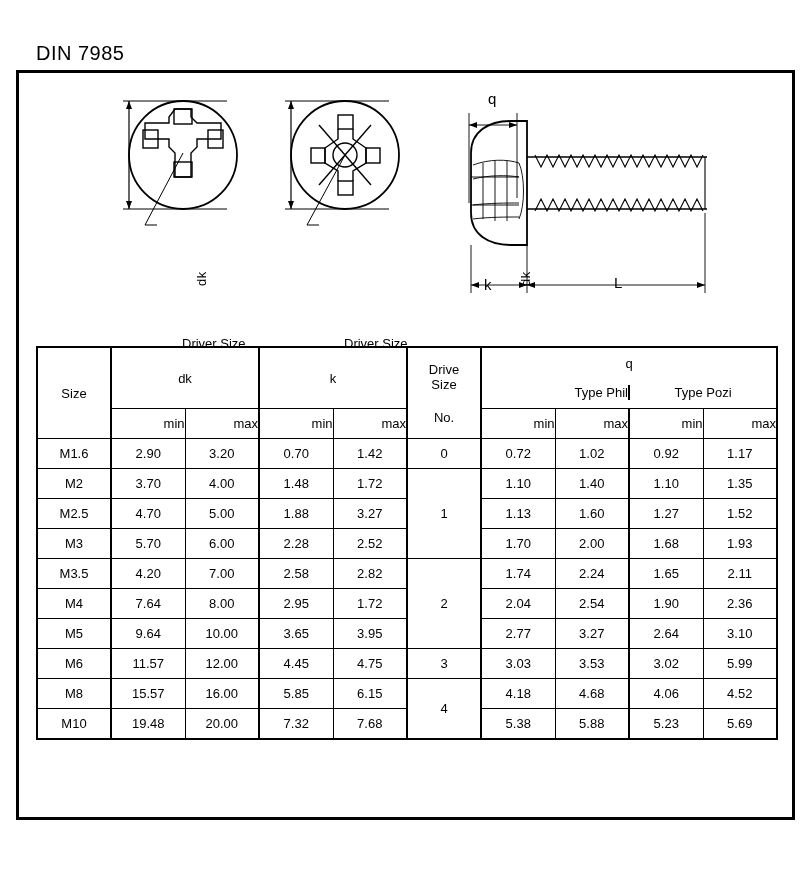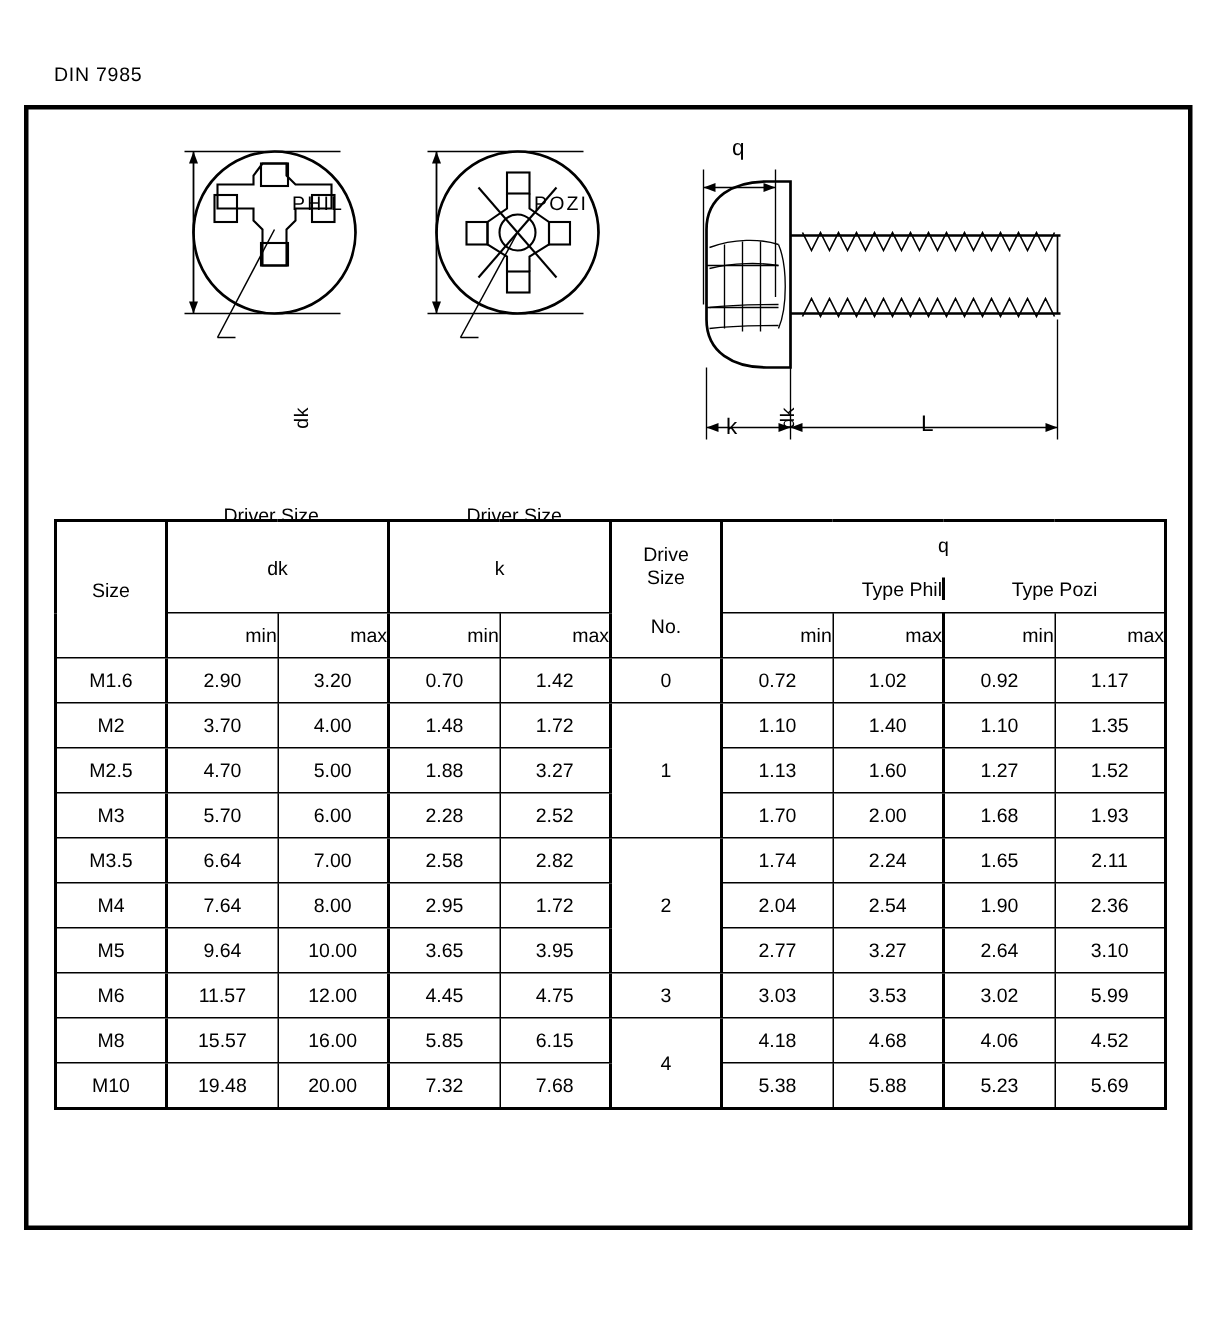--- a/index.html
+++ b/index.html
@@ -14,21 +14,21 @@
     color: #000000;
     position: relative;
     overflow: hidden;
   }
 
   
   #doc-title {
     position: absolute;
     left: 36px;
     top: 42px;
-    font-size: 13px;
+    font-size: 20px;
     letter-spacing: 0.5px;
     color: #000;
     white-space: nowrap;
   }
 
   
   #sheet-frame {
     position: absolute;
     left: 16px;
     top: 70px;
@@ -62,20 +62,21 @@
     width: 100%;
     text-align: center;
     font-size: 13px;
     letter-spacing: 1.4px;
   }
 
   .driver-label {
     position: absolute;
     font-size: 13px;
     white-space: nowrap;
+    margin-left: 33px;
   }
   #phil-driver-label { left: 130px; top: 263px; }
   #pozi-driver-label { left: 292px; top: 263px; }
 
   .dk-label {
     position: absolute;
     font-size: 13px;
     transform: rotate(-90deg);
     transform-origin: center center;
     letter-spacing: 0.5px;
@@ -148,21 +149,20 @@
 </head>
 <body>
 
 <div id="doc-title">DIN 7985</div>
 
 <div id="sheet-frame">
 
   <div id="diagram-area">
 
     <div id="phil-view" class="head-view">
-      <div class="view-caption">PHIL</div>
       <svg width="230" height="220" viewBox="0 0 230 220">
 
         <line x1="26" y1="28" x2="130" y2="28" stroke="#000" stroke-width="1"></line>
         <line x1="26" y1="136" x2="130" y2="136" stroke="#000" stroke-width="1"></line>
         <line x1="32" y1="28" x2="32" y2="136" stroke="#000" stroke-width="1.2"></line>
         <polygon points="32,28 29,36 35,36" fill="#000"></polygon>
         <polygon points="32,136 29,128 35,128" fill="#000"></polygon>
 
         <circle cx="86" cy="82" r="54" fill="none" stroke="#000" stroke-width="1.8"></circle>
 
@@ -180,21 +180,20 @@
         </g>
 
         <line x1="86" y1="80" x2="48" y2="152" stroke="#000" stroke-width="1"></line>
         <line x1="48" y1="152" x2="60" y2="152" stroke="#000" stroke-width="1"></line>
       </svg>
       <div id="phil-dk-label" class="dk-label">dk</div>
     </div>
     <div id="phil-driver-label" class="driver-label">Driver Size</div>
 
     <div id="pozi-view" class="head-view">
-      <div class="view-caption">POZI</div>
       <svg width="230" height="220" viewBox="0 0 230 220">
         <line x1="26" y1="28" x2="130" y2="28" stroke="#000" stroke-width="1"></line>
         <line x1="26" y1="136" x2="130" y2="136" stroke="#000" stroke-width="1"></line>
         <line x1="32" y1="28" x2="32" y2="136" stroke="#000" stroke-width="1.2"></line>
         <polygon points="32,28 29,36 35,36" fill="#000"></polygon>
         <polygon points="32,136 29,128 35,128" fill="#000"></polygon>
         <circle cx="86" cy="82" r="54" fill="none" stroke="#000" stroke-width="1.8"></circle>
 
         <g stroke="#000" stroke-width="1.4" fill="none">
           <line x1="86" y1="82" x2="60" y2="52"></line>
@@ -349,21 +348,21 @@
             <td class="num-cell br">6.00</td>
             <td class="num-cell">2.28</td>
             <td class="num-cell br">2.52</td>
             <td class="num-cell">1.70</td>
             <td class="num-cell br">2.00</td>
             <td class="num-cell">1.68</td>
             <td class="num-cell">1.93</td>
           </tr>
           <tr>
             <td class="size-cell br">M3.5</td>
-            <td class="num-cell">6.64</td>
+            <td class="num-cell">4.20</td>
             <td class="num-cell br">7.00</td>
             <td class="num-cell">2.58</td>
             <td class="num-cell br">2.82</td>
             <td class="drive-cell br" rowspan="3">2</td>
             <td class="num-cell">1.74</td>
             <td class="num-cell br">2.24</td>
             <td class="num-cell">1.65</td>
             <td class="num-cell">2.11</td>
           </tr>
           <tr>

